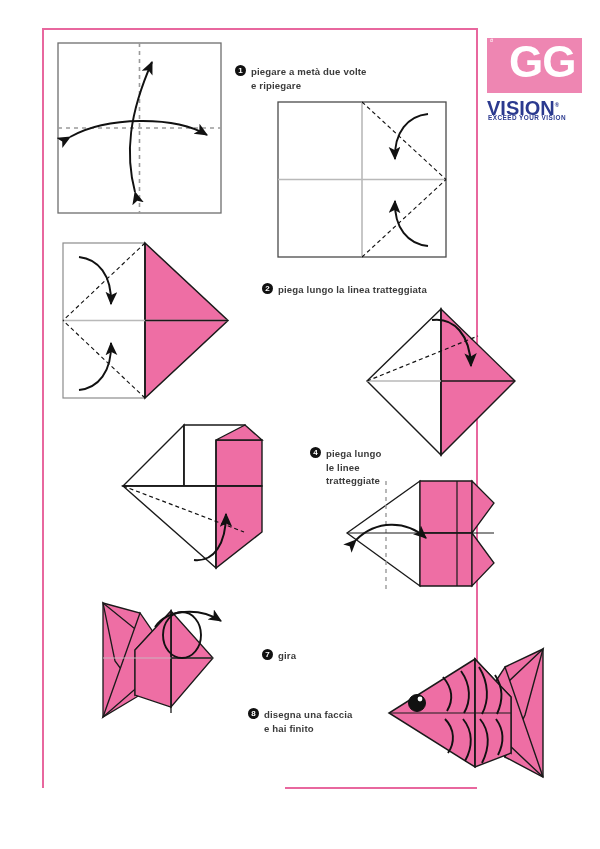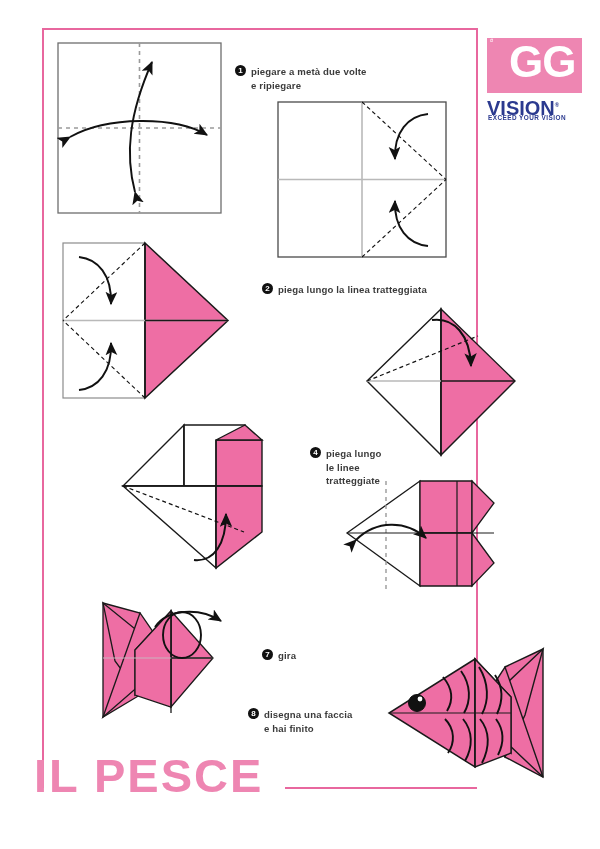--- a/index.html
+++ b/index.html
@@ -216,15 +216,14 @@
       <path d="M88,74 C98,86 98,102 90,116" fill="none" stroke="#111" stroke-width="1.9"></path>
       <path d="M105,74 C115,86 115,102 107,118" fill="none" stroke="#111" stroke-width="1.9"></path>
       <path d="M121,74 C129,85 129,98 123,110" fill="none" stroke="#111" stroke-width="1.9"></path>
     </svg>
   </div>
   <div class="caption" style="left:248px;top:695px;width:130px;">
     <span class="badge">8</span><span class="txt">disegna una faccia
 e hai finito</span>
   </div>
 
-  <div class="title">IL PESCE</div>
 
 </div>
 
 </body></html>

